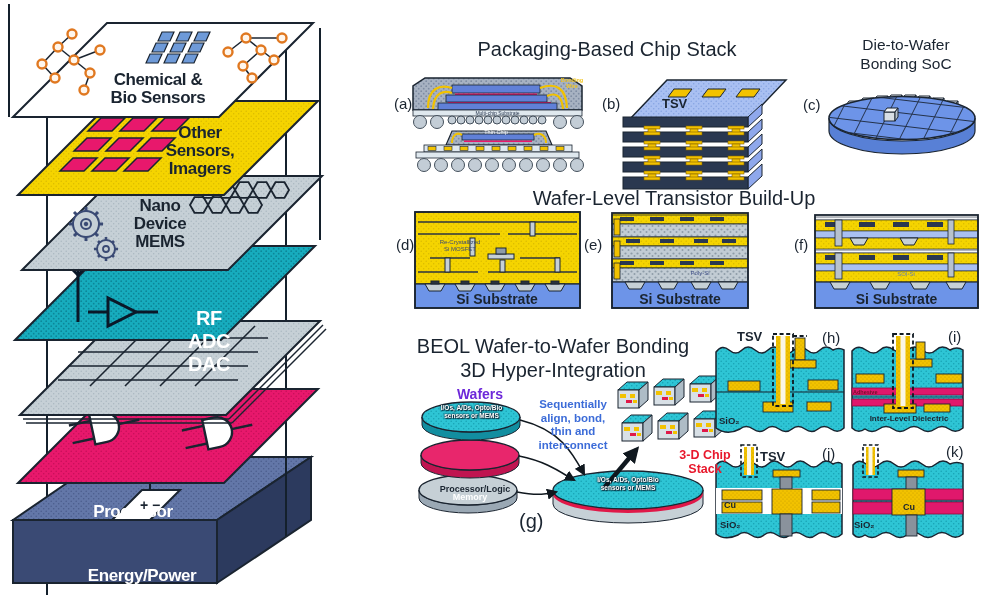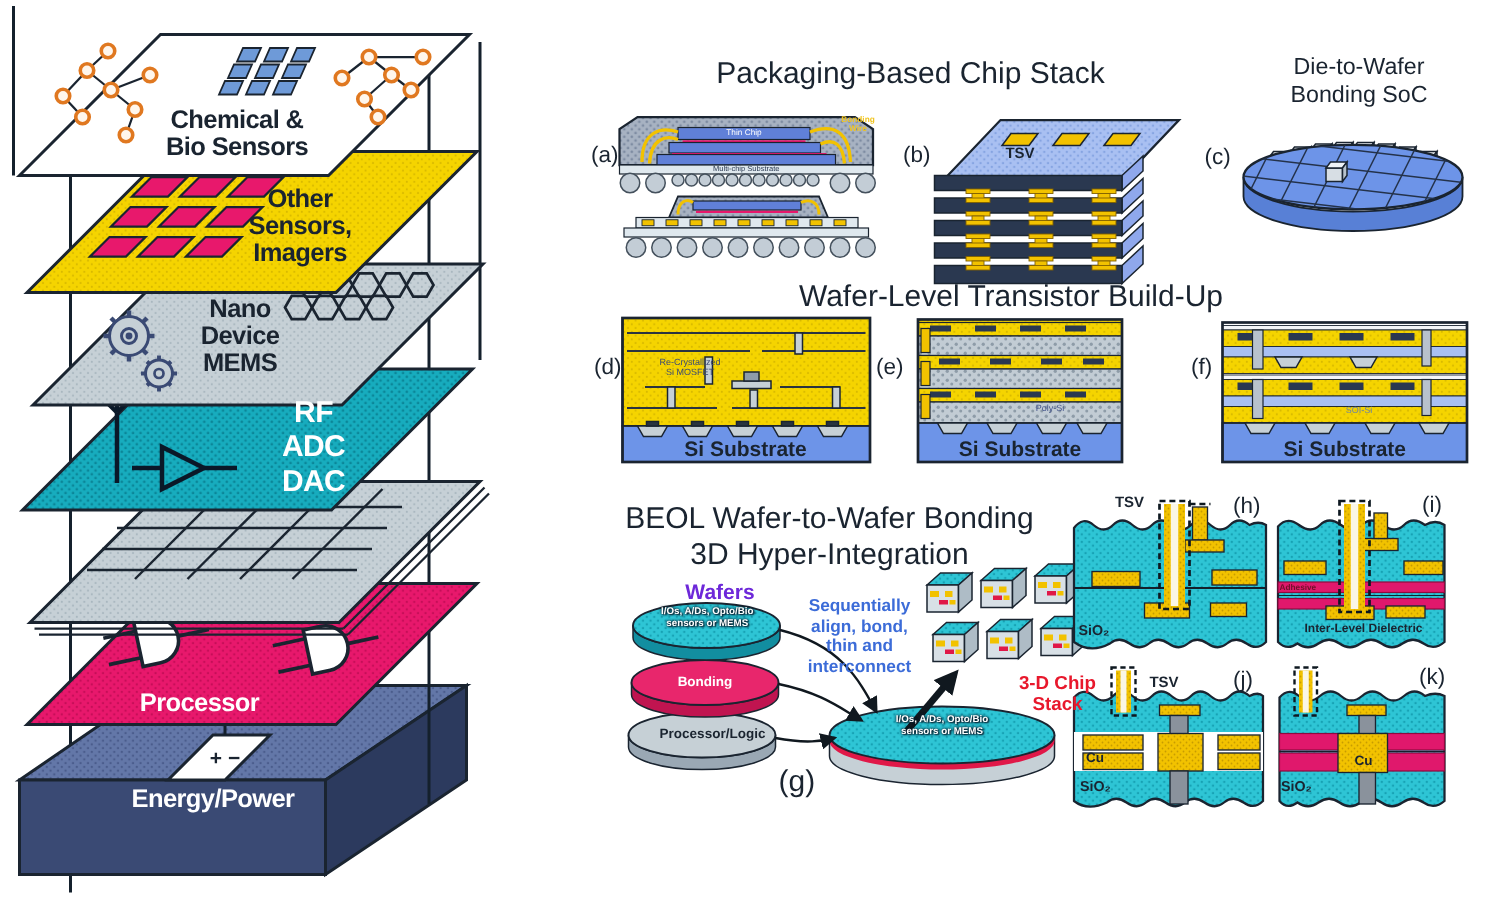--- a/index.html
+++ b/index.html
@@ -4,26 +4,26 @@
 <style>
   html,body{margin:0;padding:0;background:#fff;}
   #canvas{position:relative;width:1000px;height:598px;background:#ffffff;overflow:hidden;
           font-family:"Liberation Sans","DejaVu Sans",sans-serif;}
   .abs{position:absolute;}
   .t{position:absolute;line-height:1.1;}
   .pre{white-space:pre-line;}
   .ctr{text-align:center;}
   .b{font-weight:bold;}
   .navy{color:#1A2430;}
-  .white{color:#ffffff;}
+  .white{color:#ffffff;margin-top:43px;}
   .cond{letter-spacing:-0.4px;line-height:1.07;}
   .outl{color:#ffffff;text-shadow:0 0 2px #0A2030,0 0 2px #0A2030,1px 1px 1px #0A2030;}
   .f5{font-size:5px;}.f55{font-size:5.5px;}.f6{font-size:6px;}.f65{font-size:6.5px;}
   .f8{font-size:8px;}.f85{font-size:14px;}.f9{font-size:9px;}.f95{font-size:9.5px;}
-  .f11{font-size:10px;text-align:center;}.f115{font-size:11.5px;}.f125{font-size:12.5px;}
+  .f11{font-size:13px;}.f115{font-size:11.5px;}.f125{font-size:12.5px;}
   .f14{font-size:14px;}.f15{font-size:15px;}.f155{font-size:15.5px;}.f16{font-size:20px;}.f17{font-size:17px;}
 </style>
 </head>
 <body>
 
 <div id="canvas">
 
 <svg class="abs" style="left:0;top:0" width="1000" height="598" viewBox="0 0 1000 598">
   <defs>
     <pattern id="pSlab" width="5" height="5" patternUnits="userSpaceOnUse">
@@ -764,21 +764,21 @@
 <div class="t f6 ctr" style="left:676px;top:270px;width:48px;color:#44548C">Poly-Si</div>
 <div class="t f85 b navy ctr" style="left:612px;top:291.5px;width:136px">Si Substrate</div>
 <div class="t f6 ctr" style="left:884px;top:271px;width:44px;color:#6880A8">SOI-Si</div>
 <div class="t f85 b navy ctr" style="left:815px;top:291.5px;width:163px">Si Substrate</div>
 
 <div class="t f16 navy ctr pre" style="left:408px;top:334px;width:290px;line-height:1.22">BEOL Wafer-to-Wafer Bonding
 3D Hyper-Integration</div>
 <div class="t f14 b ctr" style="left:440px;top:387px;width:80px;color:#6d28d9">Wafers</div>
 <div class="t f65 b outl ctr pre" style="left:423px;top:404px;width:97px;line-height:1.2">I/Os, A/Ds, Opto/Bio
 sensors or MEMS</div>
-<div class="t f9 b white ctr" style="left:433px;top:450px;width:74px">Bonding</div>
+<div class="t f9 b white ctr" style="left:433px;top:450px;width:74px">Memory</div>
 <div class="t f9 b navy ctr" style="left:430px;top:485px;width:90px">Processor/Logic</div>
 <div class="t f115 b ctr pre" style="left:518px;top:398px;width:110px;color:#3C6CD8;line-height:1.18">Sequentially
 align, bond,
 thin and
 interconnect</div>
 <div class="t f65 b outl ctr pre" style="left:560px;top:476px;width:136px;line-height:1.2">I/Os, A/Ds, Opto/Bio
 sensors or MEMS</div>
 <div class="t f16 navy" style="left:519px;top:510px">(g)</div>
 <div class="t f125 b ctr pre" style="left:666px;top:449px;width:78px;color:#E8182C;line-height:1.1">3-D Chip
 Stack</div>

